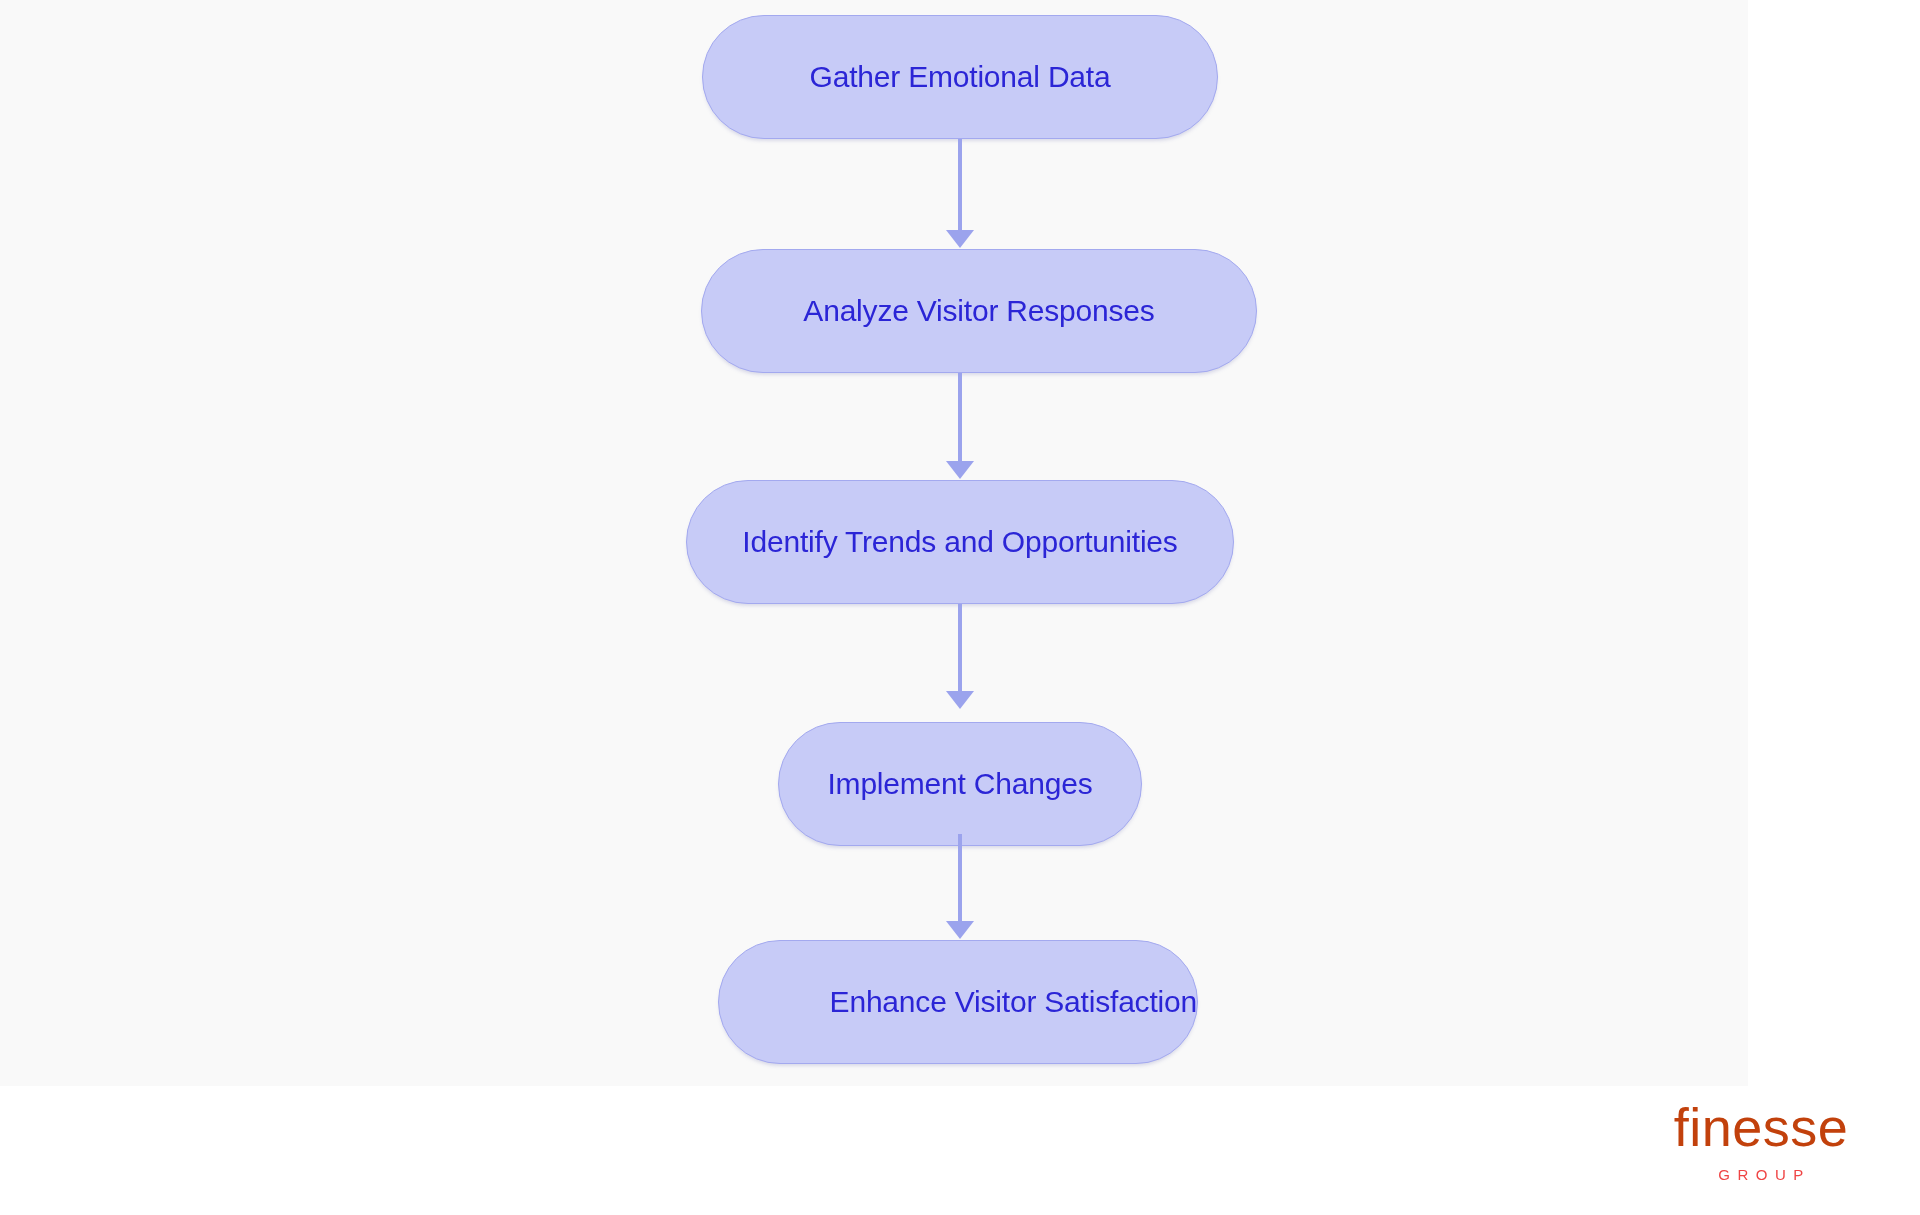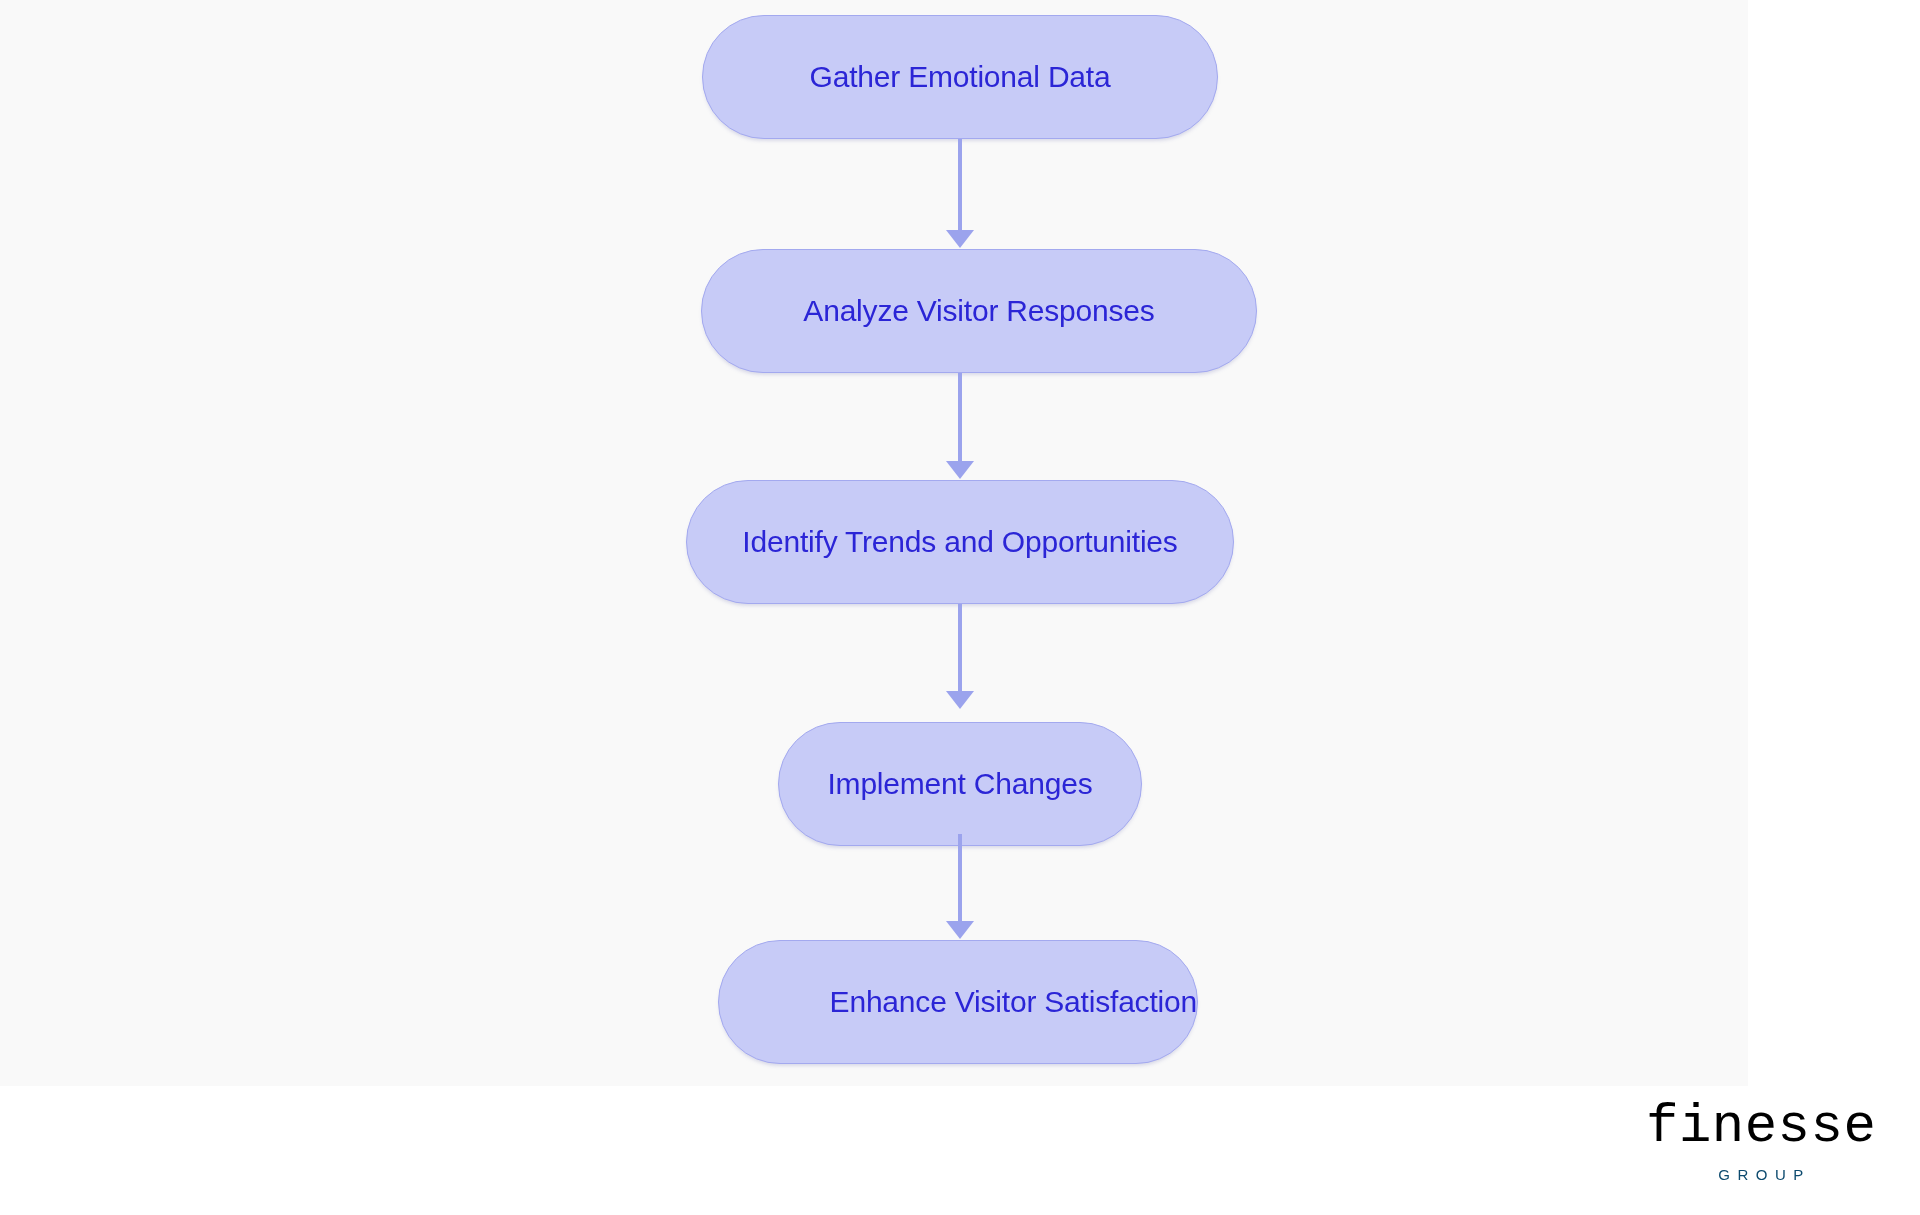--- a/index.html
+++ b/index.html
@@ -122,32 +122,32 @@
   }
   #logo {
     position: absolute;
     right: 44px;
     top: 14px;
     width: 230px;
     text-align: center;
     user-select: none;
   }
   #logo-wordmark {
-    font-family: Liberation Mono, monospace;
+    font-family: Liberation Sans, sans-serif;
     font-size: 54px;
     font-weight: 400;
-    color: #000000;
+    color: #c2410c;
     line-height: 1;
     letter-spacing: 0.5px;
   }
   #logo-subtext {
     font-family: "Liberation Sans", sans-serif;
     font-size: 15px;
     font-weight: 400;
-    color: #0c4a6e;
+    color: #ef4444;
     letter-spacing: 7.5px;
     margin-top: 13px;
     padding-left: 7px;
     line-height: 1;
   }
 </style>
 </head>
 <body>
 
 <div id="app">

